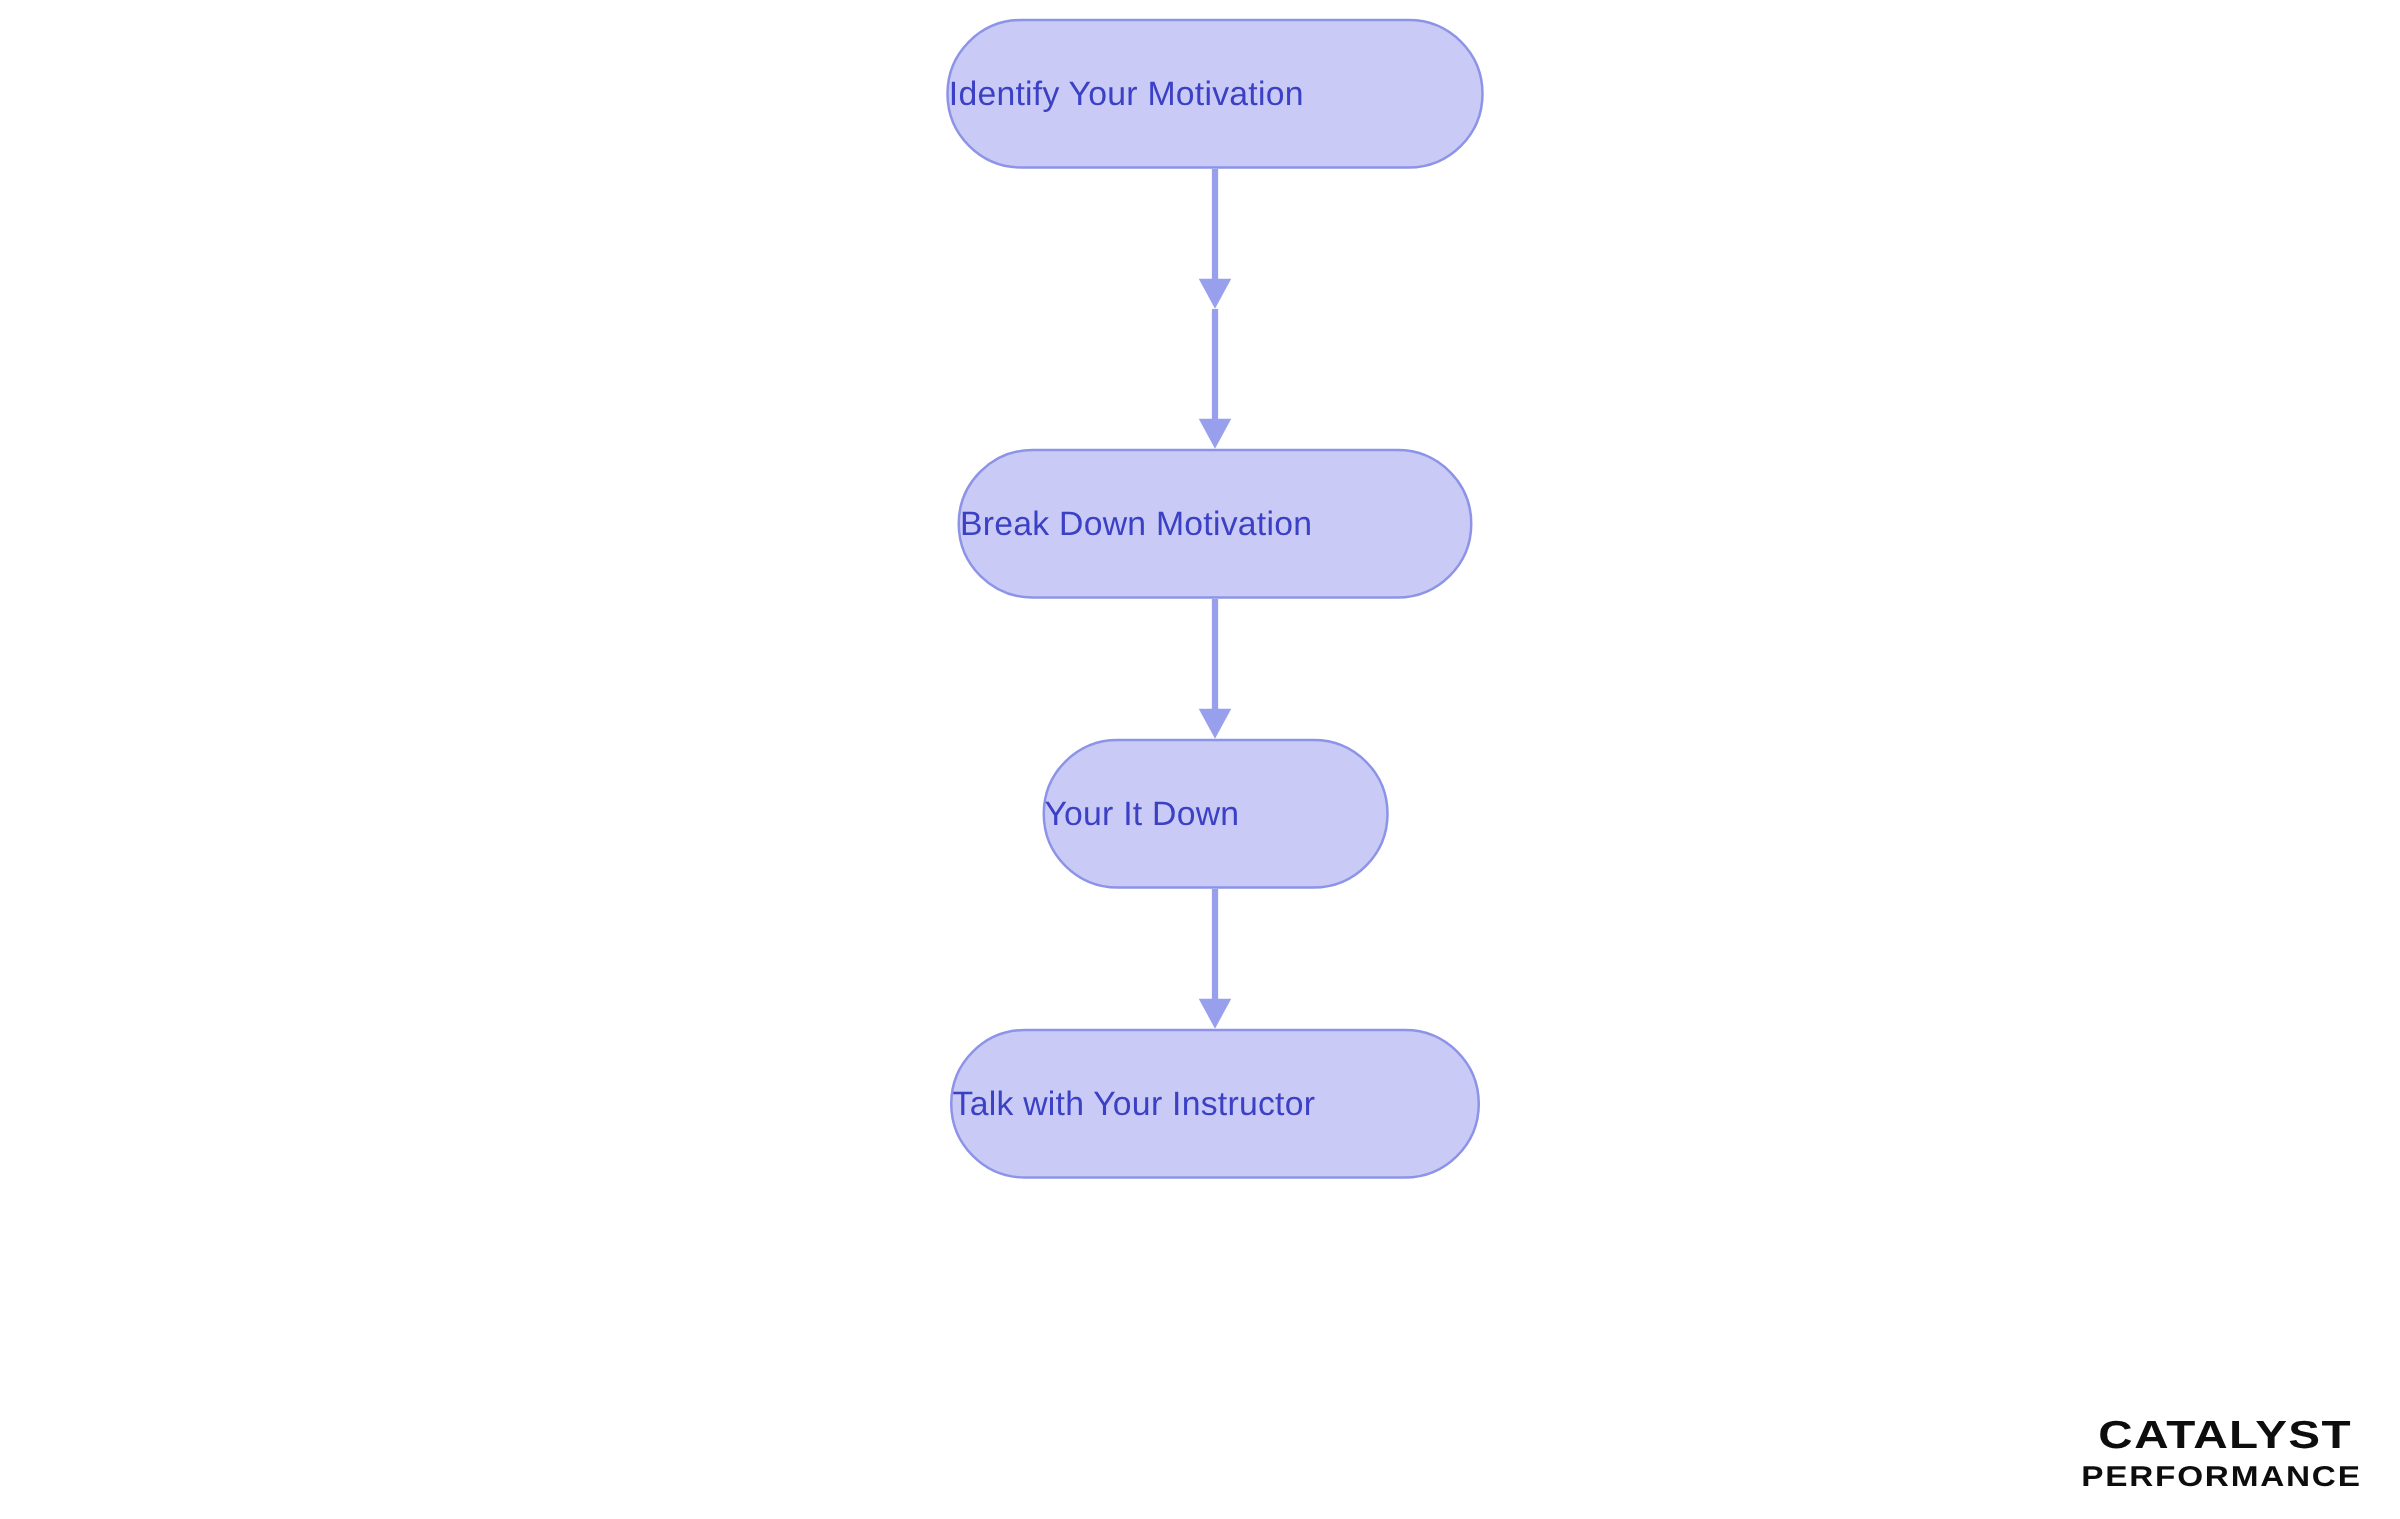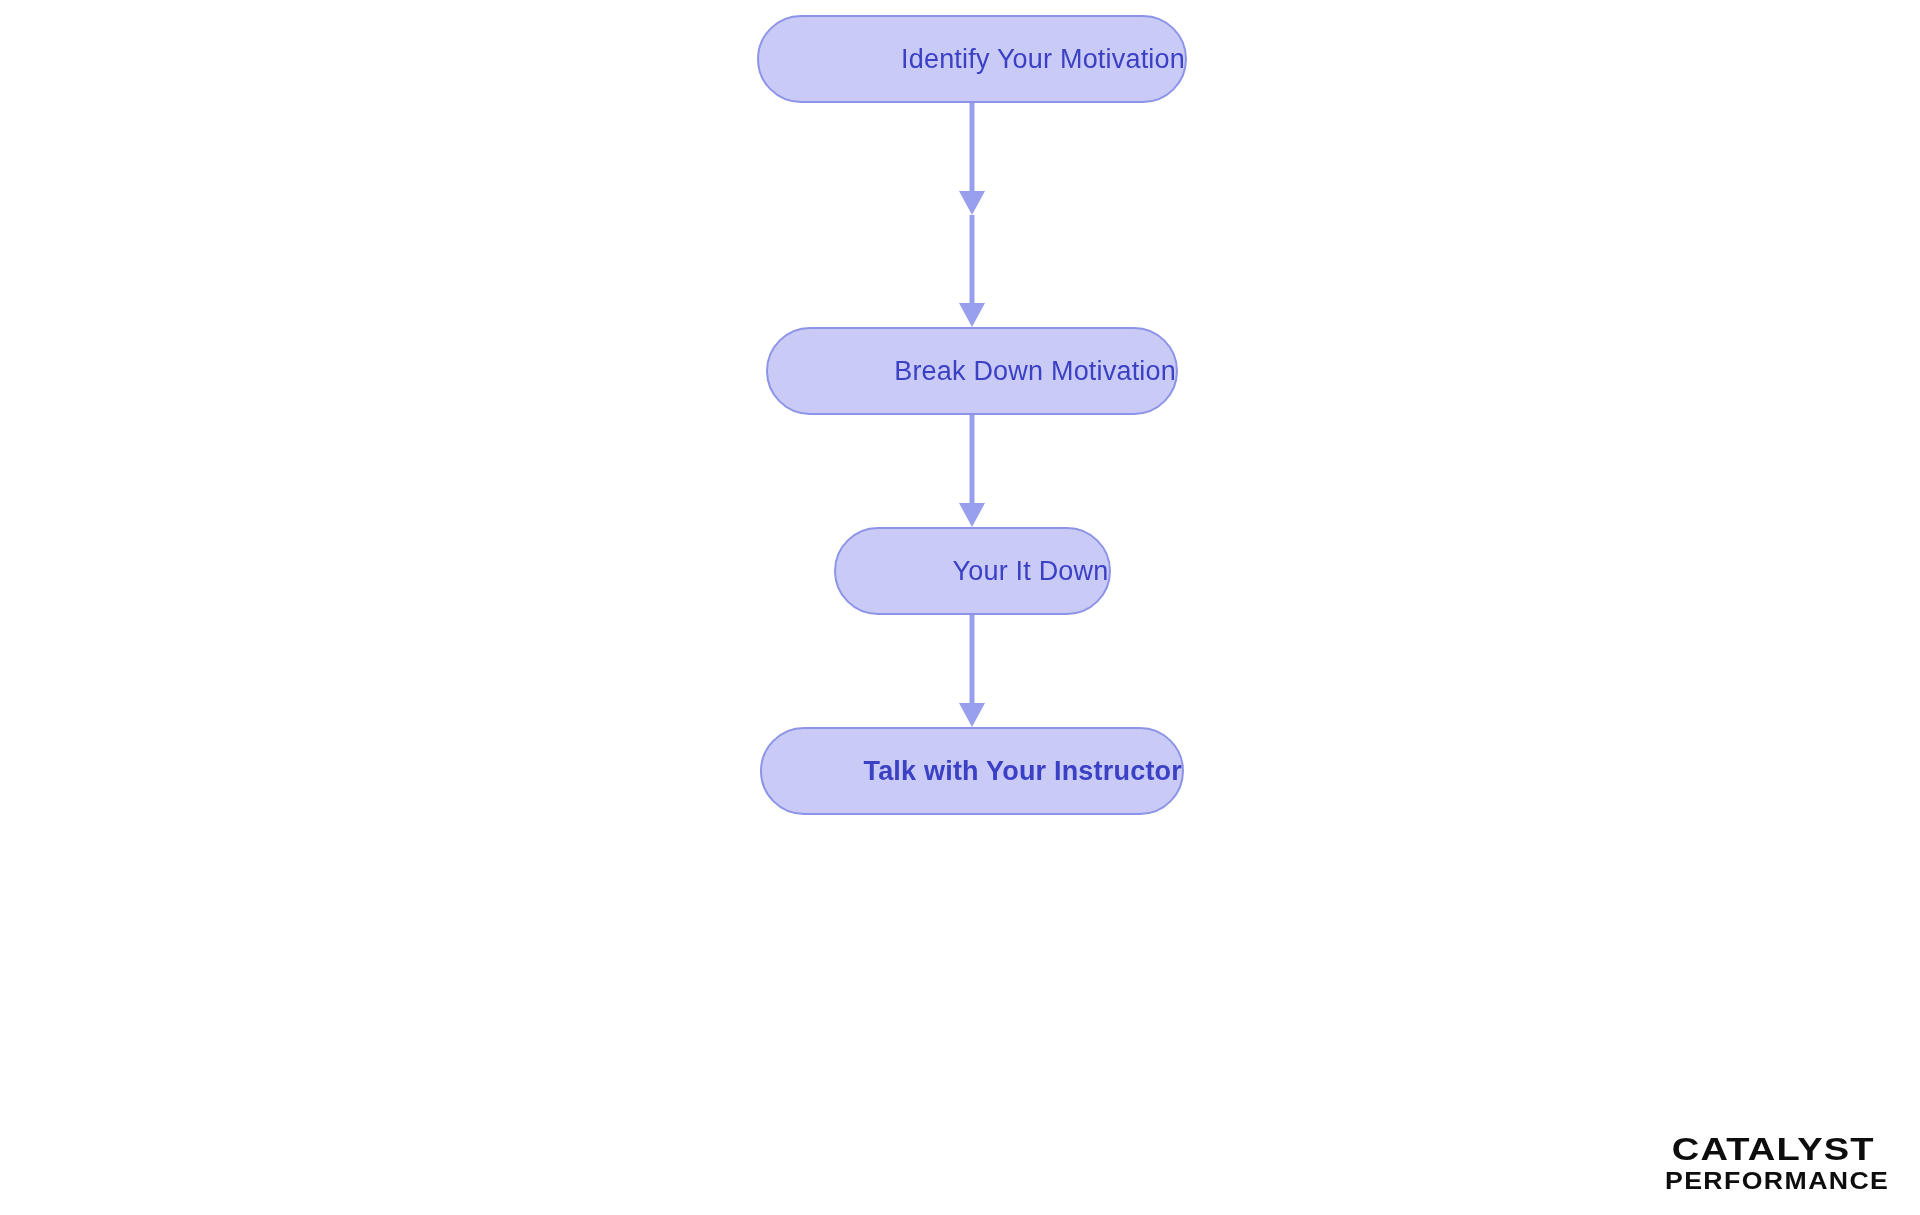--- a/index.html
+++ b/index.html
@@ -22,49 +22,49 @@
   .flow {
     position: absolute;
     left: 972px;
     top: 15px;
     transform: translateX(-50%);
     display: flex;
     flex-direction: column;
     align-items: center;
   }
   .node {
-    height: 88px;
+    height: 120px;
     border: 2px solid var(--node-border);
     background: var(--node-fill);
     border-radius: 60px;
     display: flex;
     align-items: center;
-    justify-content: flex-end;
+    justify-content: flex-start;
     color: var(--node-text);
     font-size: 27px;
     letter-spacing: 0.2px;
     white-space: nowrap;
   }
   .node-0 { width: 430px; }
   .node-1 { width: 404px; }
   .node-2 { width: 412px; }
   .node-3 { width: 277px; }
-  .node-4 { width: 424px; font-weight: bold; }
+  .node-4 { width: 424px; }
   .connector {
     width: 30px;
     height: 112px;
     display: block;
   }
   .connector .arrow-line { stroke: var(--arrow); stroke-width: 5; }
   .connector .arrow-head { fill: var(--arrow); }
   .logo {
     position: absolute;
     right: 62px;
     top: 1133px;
-    text-align: center;
+    text-align: right;
     color: var(--logo-text);
   }
   .logo-line1 {
     font-size: 34px;
     font-weight: bold;
     letter-spacing: 1px;
     line-height: 1.0;
     transform: scaleX(1.12) scaleY(0.92);
     transform-origin: left top;
     white-space: nowrap;

